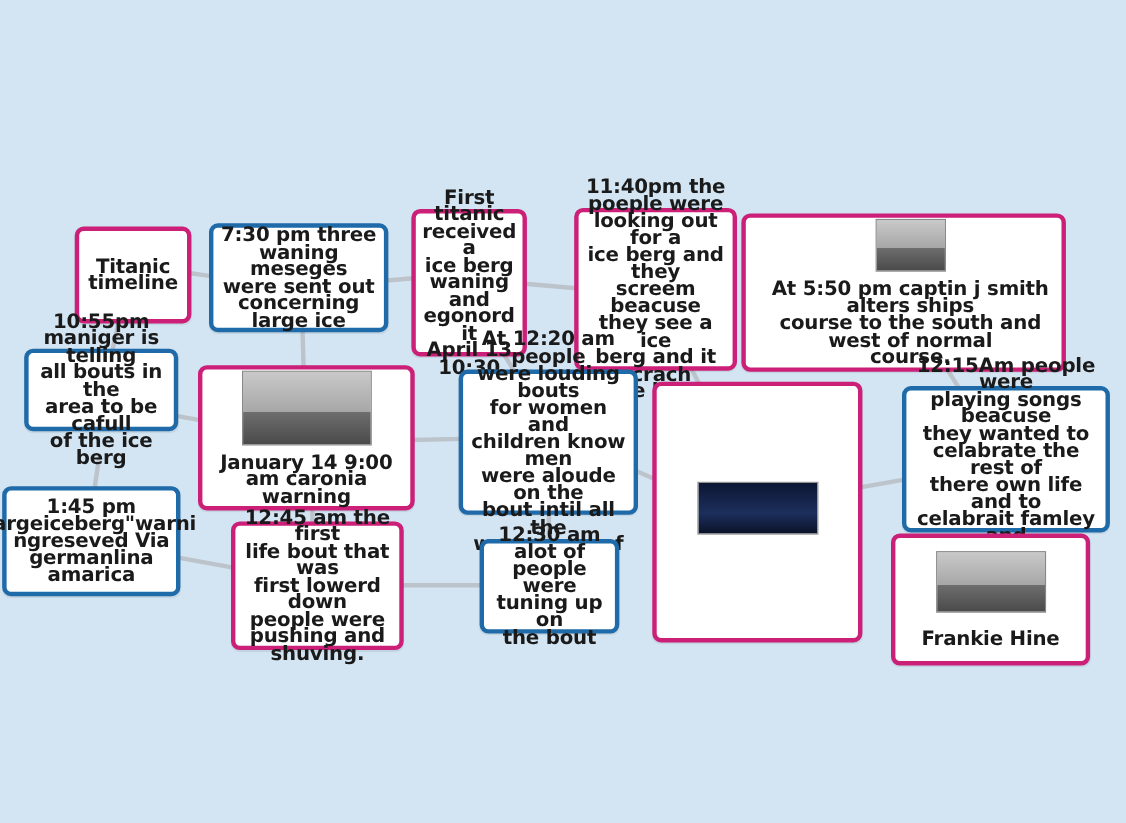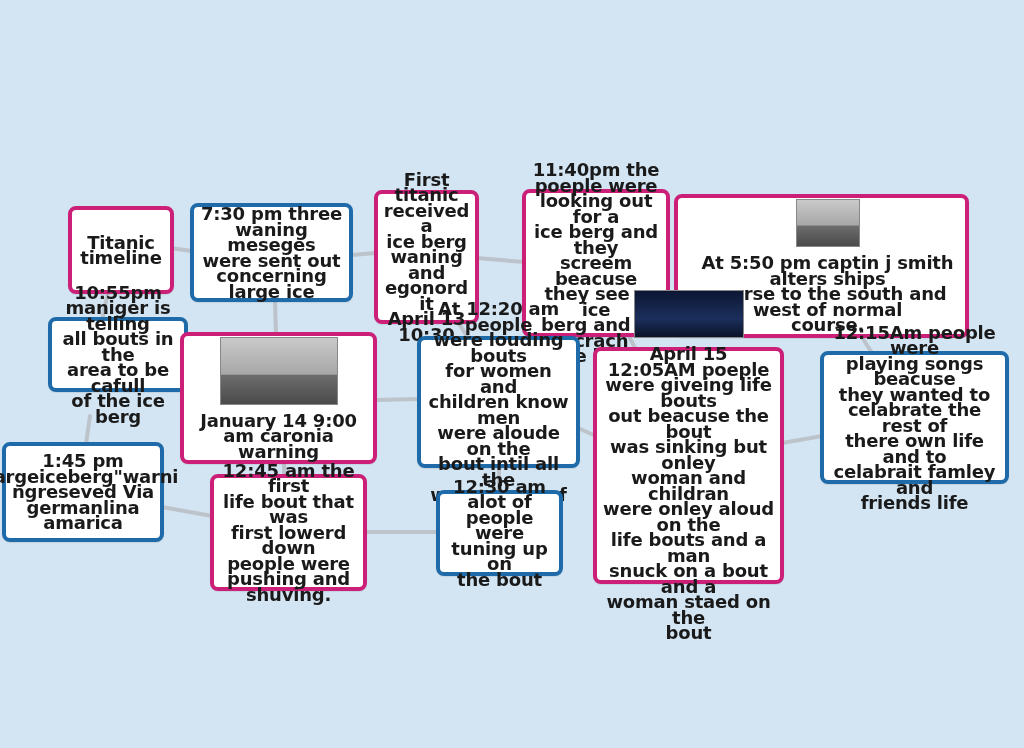--- a/index.html
+++ b/index.html
@@ -85,21 +85,21 @@
 the bout</span>
   </div>
 
   <div class="node pink" style="left:674px; top:194px; width:295px; height:144px;padding-left:18px;">
     <div class="photo photo-bw" style="width:62px; height:46px;"></div>
     <span class="txt">At 5:50 pm captin j smith alters ships
 course to the south and west of normal
 course.</span>
   </div>
 
-  <div class="node blue" style="left:22px; top:317px; width:140px; height:75px;margin-left:26px;">
+  <div class="node blue" style="left:22px; top:317px; width:140px; height:75px;">
     <span class="txt">10:55pm
 maniger is telling
 all bouts in the
 area to be cafull
 of the ice berg</span>
   </div>
 
   <div class="node pink" style="left:180px; top:332px; width:197px; height:132px;">
     <div class="photo photo-bw" style="width:116px; height:66px;"></div>
     <span class="txt">January 14 9:00 am caronia
@@ -111,30 +111,20 @@
 were louding bouts
 for women and
 children know men
 were aloude on the
 bout intil all the
 women are of</span>
   </div>
 
   <div class="node pink" style="left:593px; top:347px; width:191px; height:237px;">
     <div class="photo photo-night" style="width:108px; height:46px;"></div>
-    <span class="txt">April 15 12:05AM poeple
-were giveing life bouts
-out beacuse the bout
-was sinking but onley
-woman and childran
-were onley aloud on the
-life bouts and a man
-snuck on a bout and a
-woman staed on the
-bout</span>
   </div>
 
   <div class="node blue" style="left:820px; top:351px; width:189px; height:133px;">
     <span class="txt">12:15Am people were
 playing songs beacuse
 they wanted to
 celabrate the rest of
 there own life and to
 celabrait famley and
 friends life</span>
@@ -157,13 +147,17 @@
 shuving.</span>
   </div>
 
   <div class="node blue" style="left:436px; top:490px; width:127px; height:86px;">
     <span class="txt">12:30 am alot of
 people were
 tuning up on
 the bout</span>
   </div>
 
+  <div class="node pink" style="left:810px; top:485px; width:181px; height:120px;">
+    <div class="photo photo-bw" style="width:98px; height:54px; margin-bottom:16px;"></div>
+    <span class="txt">Frankie Hine</span>
+  </div>
 </div>
 
 </body></html>

